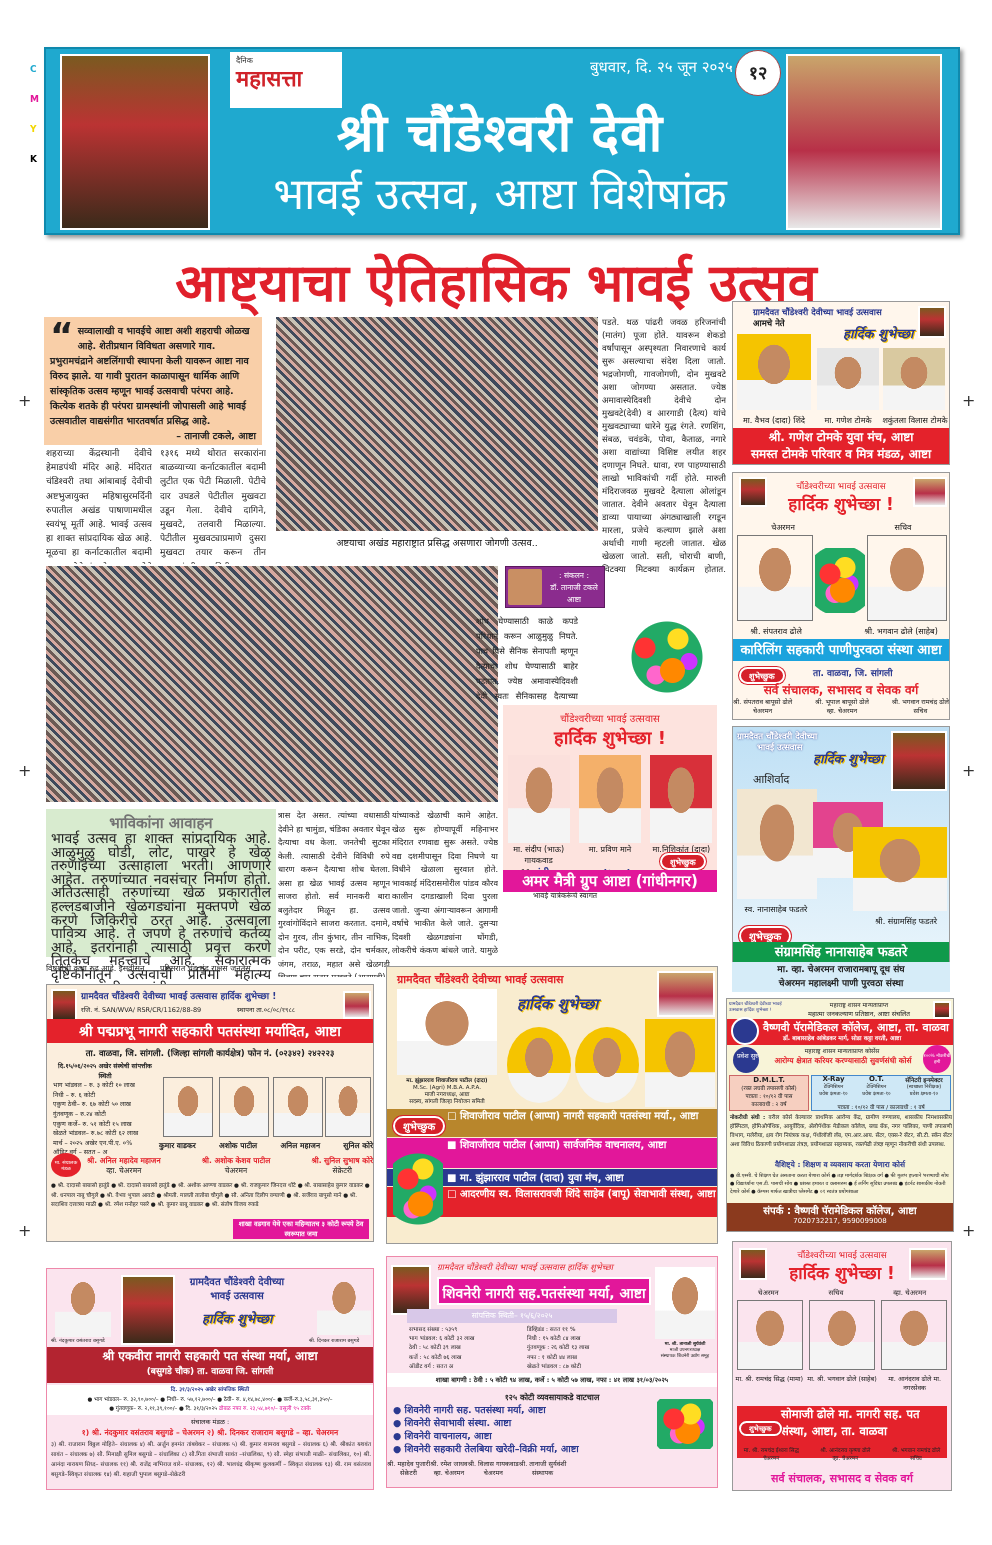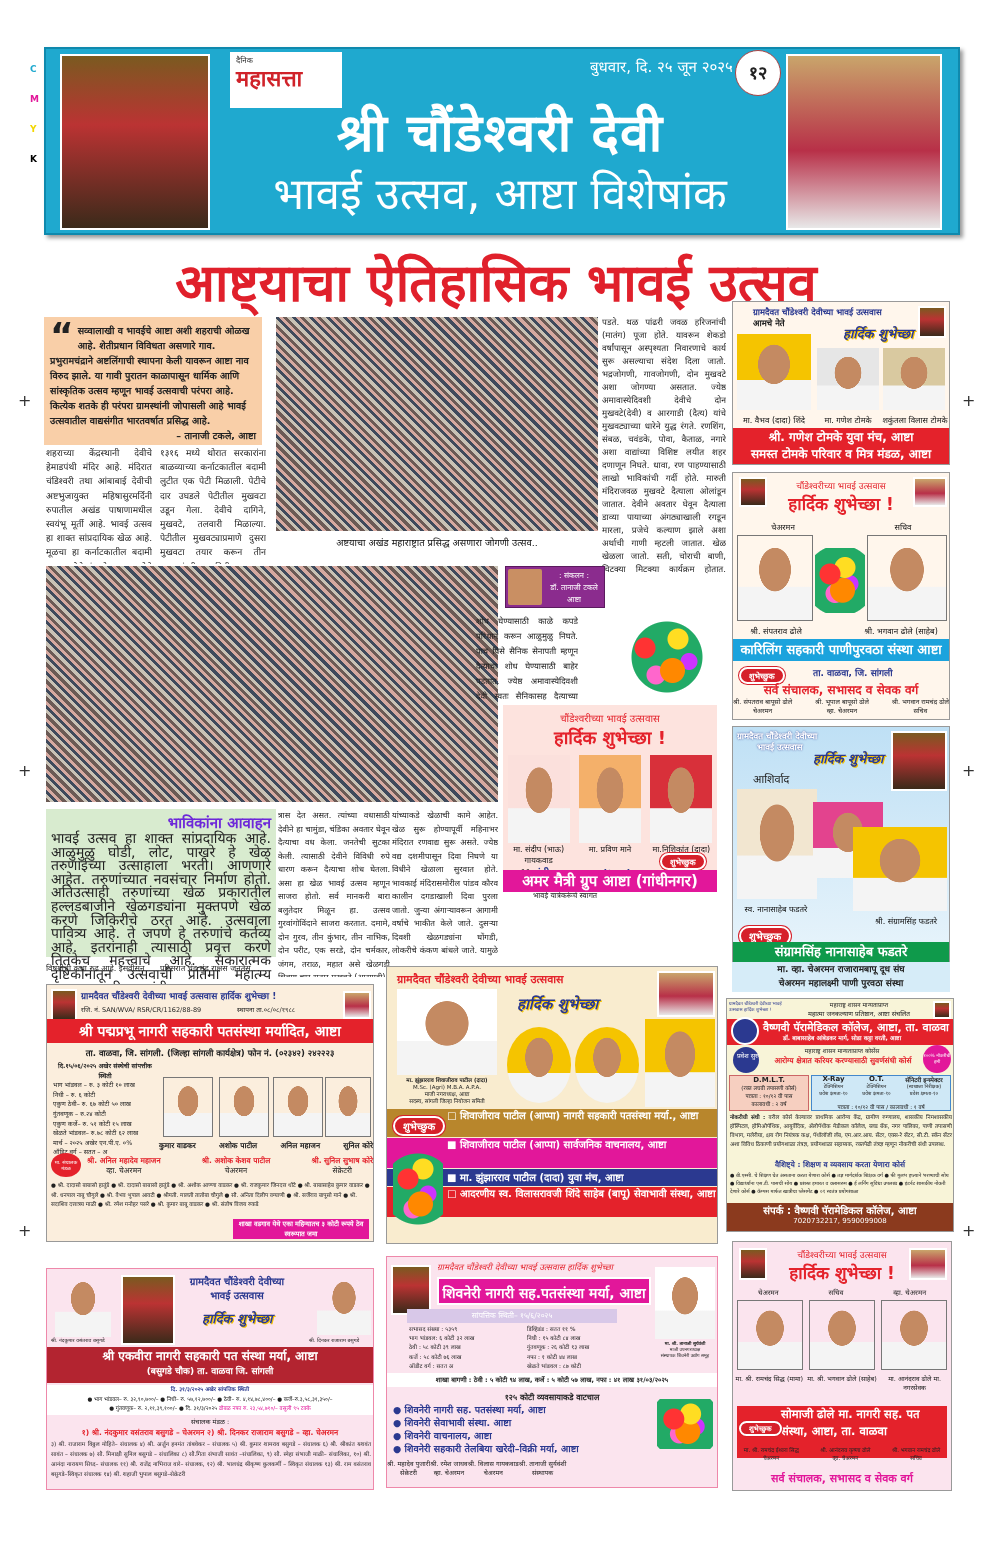--- a/index.html
+++ b/index.html
@@ -25,21 +25,21 @@
 .sank{left:505px;top:566px;width:100px;height:42px;background:#8b2c8e;border:1px solid #5b1a5e}
 .sank .av{position:absolute;left:2px;top:2px;width:34px;height:36px;background:#c98f63;border-radius:2px}
 .sank .t{position:absolute;left:38px;top:3px;width:60px;color:#fff;font-size:7.5px;text-align:center;line-height:12px}
 .flowers{background:radial-gradient(circle at 30% 40%,#f33 0 10px,transparent 11px),radial-gradient(circle at 60% 30%,#fd2 0 10px,transparent 11px),radial-gradient(circle at 55% 65%,#f80 0 12px,transparent 13px),radial-gradient(circle at 40% 70%,#f6c 0 9px,transparent 10px),radial-gradient(circle at 70% 55%,#c3f 0 8px,transparent 9px),radial-gradient(circle at 50% 50%,#2a6 0 35px,transparent 36px)}
 .ad{border:1px solid #999}
 .redbar{background:#e4222b;color:#fff;text-align:center;font-weight:bold}
 .person{background:linear-gradient(180deg,#2a6cb3,#8fb9e0);border:1px solid #777}
 .face{background:radial-gradient(ellipse at 50% 40%,#c48a62 0 30%,transparent 31%),linear-gradient(180deg,transparent 60%,#f4f4f4 61%)}
 .label{font-size:8px;text-align:center;color:#111}
 .appeal{left:46px;top:809px;width:230px;height:148px;background:#d8ebcf;padding:3px 5px}
-.appeal h3{color:#6d28d9;text-align:right;font-size:15px}
+.appeal h3{color:#737373;text-align:center;font-size:15px}
 .appeal p{font-size:14px;line-height:13.6px;text-align:justify}
 .small7{font-size:7px;line-height:10px}
 .pinkbar{background:#e2179a;color:#fff;text-align:center;font-weight:bold}
 .greenbar{background:#0f9a4b;color:#fff;text-align:center;font-weight:bold}
 .bluebar{background:#1ba3dd;color:#fff;text-align:center;font-weight:bold}
 .shub{display:inline-block;background:#d6202a;color:#fff;border-radius:10px;padding:1px 8px;font-size:10px;font-weight:bold;border:2px solid #fff;box-shadow:0 0 0 1px #d6202a}
 .cross{position:absolute;font-size:16px;color:#333;line-height:16px}
 ul.dots{list-style:none}
 </style>
 </head>

